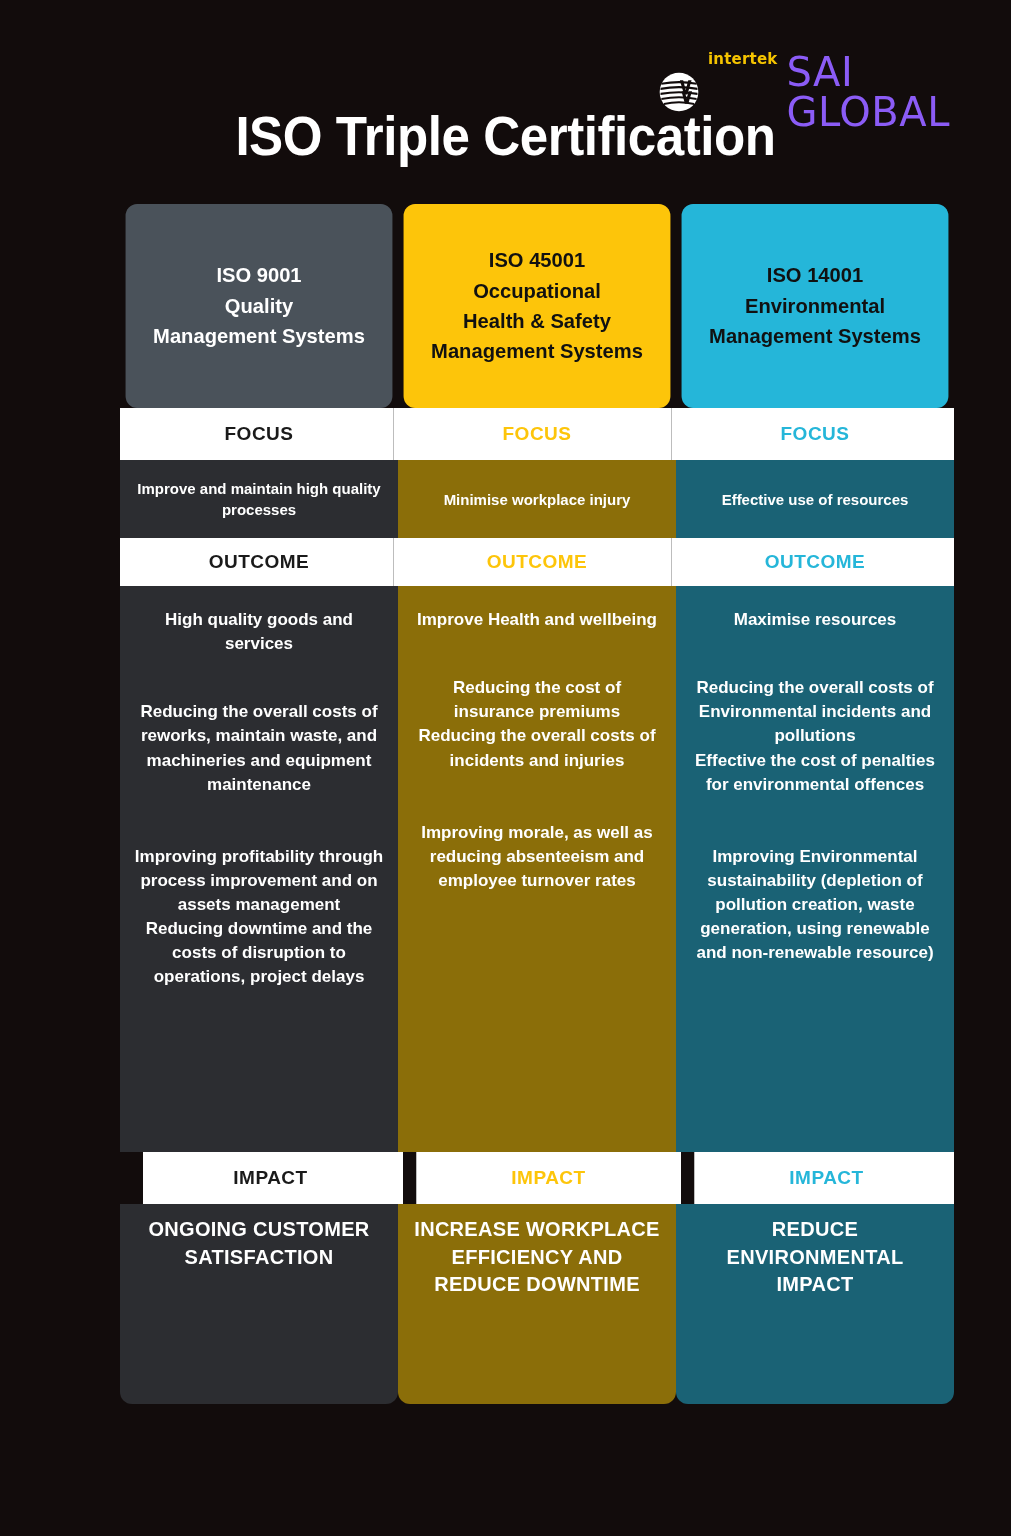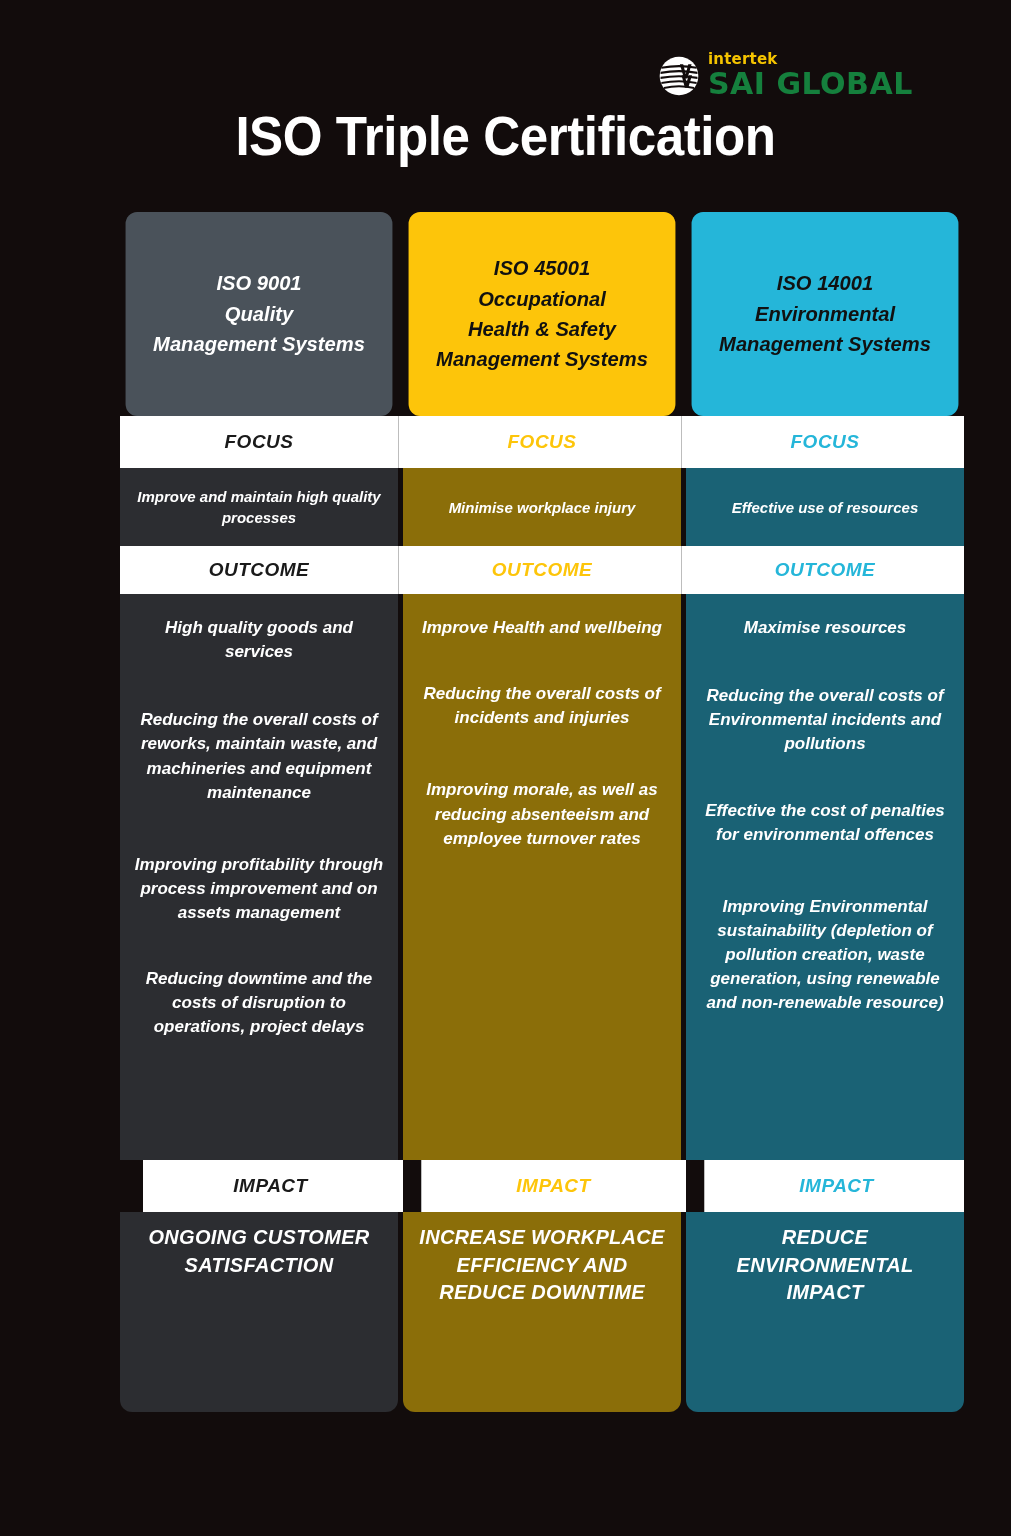--- a/index.html
+++ b/index.html
@@ -19,33 +19,33 @@
   
   .logo-wrap {
     position: absolute;
     top: 52px;
     left: 658px;
     display: flex;
     align-items: center;
     gap: 8px;
   }
   .globe-icon { width: 42px; height: 42px; flex: 0 0 auto; display:block; }
-  .logo-text { display: flex; flex-direction: column; line-height: 1; }
+  .logo-text { display: flex; flex-direction: row; line-height: 1; gap: 9px; }
   .logo-intertek {
     color: #f5c400;
     font-size: 15px;
     font-weight: bold;
     letter-spacing: .2px;
     margin-bottom: 2px;
     font-family: "DejaVu Sans", sans-serif;
   }
   .logo-sai {
-    color: #15803d;
-    font-size: 30px;
-    font-weight: bold;
+    color: #8b5cf6;
+    font-size: 40px;
+    font-weight: normal;
     letter-spacing: .5px;
     font-family: "DejaVu Sans", sans-serif;
   }
 
   
   .page-title {
     position: absolute;
     top: 104px;
     left: 0;
     width: 1011px;
@@ -55,25 +55,23 @@
     font-weight: bold;
     letter-spacing: -0.5px;
     font-family: "Liberation Sans", sans-serif;
     transform: scaleX(0.93);
   }
 
   
   .grid {
     position: absolute;
     left: 120px;
-    top: 212px;
+    top: 204px;
     width: 845px;
     display: flex;
-    gap: 5px;
-    font-style: italic;
   }
   .col { width: 278px; display: flex; flex-direction: column; }
 
   
   .col-head {
     height: 204px;
     border-radius: 12px;
     display: flex;
     align-items: center;
     justify-content: center;
@@ -147,21 +145,21 @@
     line-height: 1.38;
     padding: 12px 14px 0 14px;
     letter-spacing: .3px;
     border-bottom-left-radius: 12px;
     border-bottom-right-radius: 12px;
   }
 
   .outcome-item { width: 100%; }
   .outcome-item.i0 { margin-top: 4px; }
   .outcome-item.i1 { margin-top: 44px; }
-  .outcome-item.i2 { margin-top: 42px; }
+  .outcome-item.i2 { }
   .outcome-item.i3 { margin-top: 48px; }
 </style>
 </head>
 <body>
 
 <div class="logo-wrap">
   <svg class="globe-icon" viewBox="0 0 100 100">
     <circle cx="50" cy="50" r="46" fill="#ffffff"></circle>
     <g fill="#120c0c">
       <path d="M8 28 Q50 20 92 28 L92 33 Q50 25 8 33 Z"></path>
@@ -224,20 +222,21 @@
     </div>
 
     <div class="label-band focus-band c1">FOCUS</div>
     <div class="body-block c1 focus-body">
       <span>Minimise workplace injury</span>
     </div>
 
     <div class="label-band outcome-band c1">OUTCOME</div>
     <div class="body-block c1 outcome-body">
       <div class="outcome-item i0">Improve Health and wellbeing</div>
+      <div class="outcome-item i1">Reducing the cost of insurance premiums</div>
       <div class="outcome-item i2">Reducing the overall costs of incidents and injuries</div>
       <div class="outcome-item i3">Improving morale, as well as reducing absenteeism and employee turnover rates</div>
     </div>
 
     <div class="label-band impact-band c1">IMPACT</div>
     <div class="body-block c1 impact-body">
       <span>INCREASE WORKPLACE EFFICIENCY AND REDUCE DOWNTIME</span>
     </div>
   </div>
 

